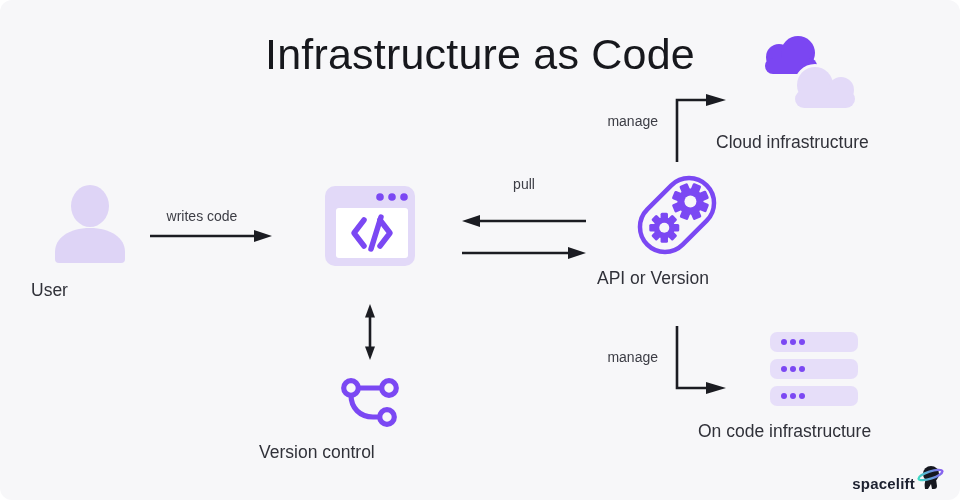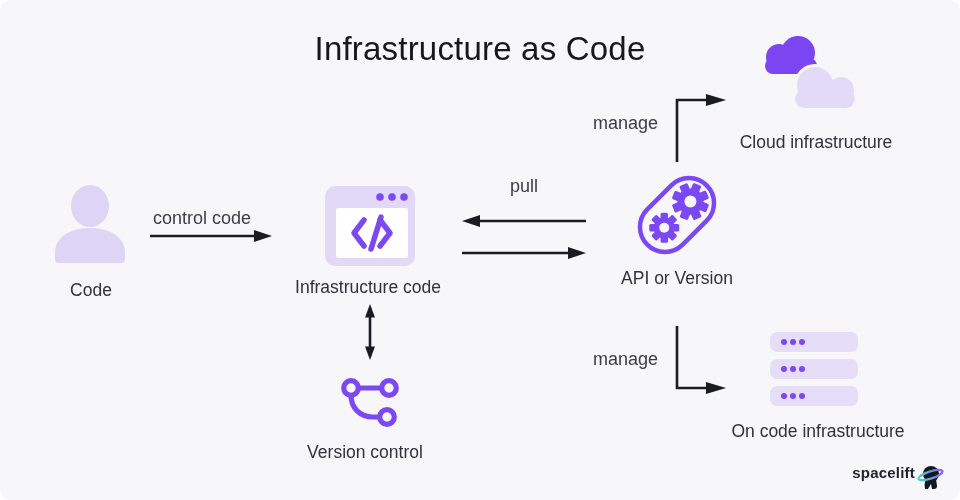--- a/index.html
+++ b/index.html
@@ -1,60 +1,59 @@
 <!DOCTYPE html>
 <html><head>
 <meta charset="utf-8">
 <style>
   html,body{margin:0;padding:0;background:#ffffff;}
   body{font-family:"Liberation Sans","DejaVu Sans",sans-serif;}
   .canvas{position:relative;width:960px;height:500px;background:#f7f7f9;border-radius:12px;overflow:hidden;}
   .abs{position:absolute;}
-  .title{left:0;top:30px;width:960px;text-align:center;font-size:33px;font-weight:500;color:#17181d;letter-spacing:0.2px;}
-  .node-label{font-size:17.5px;color:#303139;text-align:center;}
-  .edge-label{font-size:18px;color:#3c3d45;text-align:center;}
+  .title{left:0;top:30px;width:960px;text-align:center;font-size:43px;font-weight:500;color:#17181d;letter-spacing:0.2px;}
+  .node-label{font-size:17.5px;color:#303139;}
+  .edge-label{font-size:14px;color:#3c3d45;text-align:center;}
   .dual-label{line-height:23px;}
   .server-bar{width:88px;height:20px;background:#e6def9;border-radius:7px;margin-bottom:7px;display:flex;align-items:center;padding-left:11px;box-sizing:border-box;}
   .server-dots{display:flex;gap:3px;}
   .server-dots span{width:6px;height:6px;border-radius:50%;background:#7b48f3;display:block;}
-  .logo{right:16px;bottom:8px;display:flex;align-items:flex-start;gap:1px;}
+  .logo{right:16px;bottom:8px;display:flex;align-items:flex-end;gap:1px;}
   .logo-text{font-size:15px;font-weight:700;color:#1d2130;letter-spacing:0.2px;}
 </style>
 </head>
 <body>
 
 <div class="canvas">
 
   <div class="abs title">Infrastructure as Code</div>
 
   <svg class="abs" style="left:50px;top:185px;" width="80" height="80" viewBox="0 0 80 80">
     <ellipse cx="40" cy="21" rx="19" ry="21" fill="#ded4f6"></ellipse>
     <path d="M40,43 C19,43 5,53 5,67 L5,74 Q5,78 9,78 L71,78 Q75,78 75,74 L75,67 C75,53 61,43 40,43 Z" fill="#ded4f6"></path>
   </svg>
-  <div class="abs node-label" style="left:31px;top:280px;width:120px;">Code</div>
+  <div class="abs node-label" style="left:31px;top:280px;width:120px;">User</div>
 
-  <div class="abs edge-label" style="left:142px;top:208px;width:120px;">control code</div>
+  <div class="abs edge-label" style="left:142px;top:208px;width:120px;">writes code</div>
   <svg class="abs" style="left:150px;top:229px;" width="122" height="14" viewBox="0 0 122 14">
     <line x1="0" y1="7" x2="106" y2="7" stroke="#1b1c22" stroke-width="2.6"></line>
     <polygon points="104,1 122,7 104,13" fill="#1b1c22"></polygon>
   </svg>
 
   <svg class="abs" style="left:325px;top:186px;" width="90" height="80" viewBox="0 0 90 80">
     <rect x="0" y="0" width="90" height="80" rx="10" fill="#e2d9f8"></rect>
     <circle cx="55" cy="11" r="3.8" fill="#7b48f3"></circle>
     <circle cx="67" cy="11" r="3.8" fill="#7b48f3"></circle>
     <circle cx="79" cy="11" r="3.8" fill="#7b48f3"></circle>
     <rect x="11" y="22" width="72" height="50" rx="3" fill="#ffffff"></rect>
     <g stroke="#7b48f3" stroke-width="5.5" stroke-linecap="round" stroke-linejoin="round" fill="none">
       <polyline points="39,34 29,47 39,60"></polyline>
       <line x1="56" y1="31" x2="46" y2="63"></line>
       <polyline points="55,34 65,47 55,60"></polyline>
     </g>
   </svg>
-  <div class="abs node-label" style="left:268px;top:277px;width:200px;">Infrastructure code</div>
 
   <div class="abs edge-label" style="left:464px;top:176px;width:120px;">pull</div>
   <svg class="abs" style="left:462px;top:214px;" width="124" height="14" viewBox="0 0 124 14">
     <line x1="16" y1="7" x2="124" y2="7" stroke="#1b1c22" stroke-width="2.6"></line>
     <polygon points="18,1 0,7 18,13" fill="#1b1c22"></polygon>
   </svg>
 
   <svg class="abs" style="left:462px;top:246px;" width="124" height="14" viewBox="0 0 124 14">
     <line x1="0" y1="7" x2="108" y2="7" stroke="#1b1c22" stroke-width="2.6"></line>
     <polygon points="106,1 124,7 106,13" fill="#1b1c22"></polygon>
@@ -153,21 +152,21 @@
 
   <svg class="abs" style="left:338px;top:376px;" width="64" height="56" viewBox="0 0 64 56">
     <g stroke="#7b48f3" stroke-width="5.2" fill="none" stroke-linecap="round">
       <line x1="20" y1="12" x2="44" y2="12"></line>
       <path d="M13,19 C13,32 22,41 35,41 L42,41"></path>
       <circle cx="13" cy="12" r="7.3" fill="#f7f7f9"></circle>
       <circle cx="51" cy="12" r="7.3" fill="#f7f7f9"></circle>
       <circle cx="49" cy="41" r="7.3" fill="#f7f7f9"></circle>
     </g>
   </svg>
-  <div class="abs node-label" style="left:265px;top:442px;width:200px;">Version control</div>
+  <div class="abs node-label" style="left:259px;top:442px;width:200px;">Version control</div>
 
   <div class="abs logo">
     <span class="logo-text">spacelift</span>
     <svg width="28" height="28" viewBox="0 0 28 28">
       <defs>
         <linearGradient id="ringGrad" x1="0" y1="0" x2="1" y2="0">
           <stop offset="0" stop-color="#3ddbc4"></stop>
           <stop offset="1" stop-color="#8a5ff0"></stop>
         </linearGradient>
       </defs>

